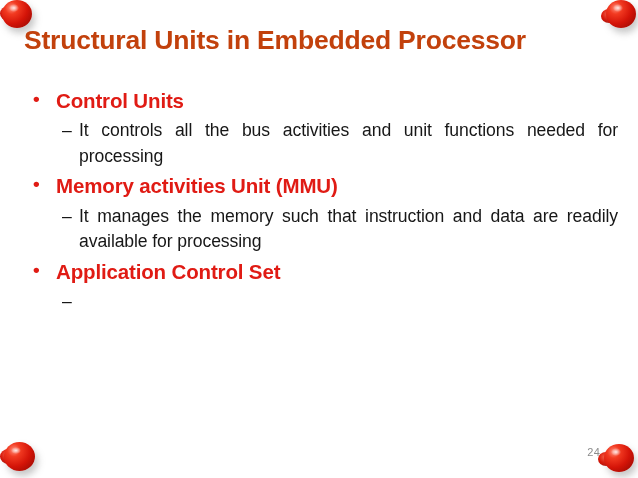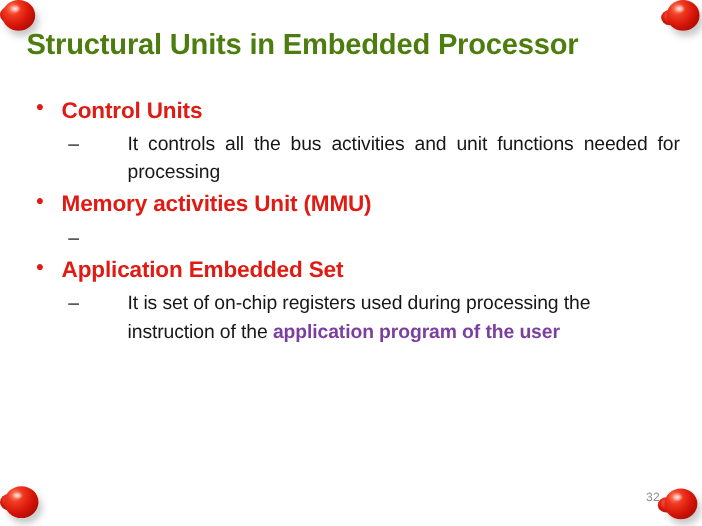--- a/index.html
+++ b/index.html
@@ -64,21 +64,21 @@
   .deco-br-tail { left: 598px; top: 452px; width: 16px; height: 14px; }
 
   
   .title {
     position: absolute;
     left: 24px;
     top: 26px;
     width: 600px;
     font-size: 26.5px;
     font-weight: bold;
-    color: #4d7c0f;
+    color: #c2410c;
     letter-spacing: -0.2px;
     line-height: 1.1;
     white-space: nowrap;
   }
 
   
   .body {
     position: absolute;
     left: 0;
     top: 86px;
@@ -121,21 +121,20 @@
     width: 17px;
     flex: 0 0 17px;
     color: #171717;
     font-size: 17.6px;
     line-height: 1.46;
   }
   .lvl2 .text {
     flex: 1 1 auto;
     text-align: justify;
     text-justify: inter-word;
-    margin-left: 37px;
   }
   .lvl2 .text.no-justify { text-align: left; }
 
   .hl {
     color: #7b3fa0;
     font-weight: bold;
   }
 
   
   .page-number {
@@ -179,33 +178,31 @@
       </div>
     </div>
 
     <div class="group">
       <div class="lvl1">
         <span class="marker">•</span>
         <span class="text">Memory activities Unit (MMU)</span>
       </div>
       <div class="lvl2">
         <span class="marker">–</span>
+        <span class="text">It manages the memory such that instruction and data are readily available for processing</span>
       </div>
     </div>
 
     <div class="group">
       <div class="lvl1">
         <span class="marker">•</span>
-        <span class="text">Application Embedded Set</span>
+        <span class="text">Application Control Set</span>
       </div>
       <div class="lvl2">
         <span class="marker">–</span>
-        <span class="text no-justify">
-          <span>It is set of on-chip registers used during processing the instruction of the </span><span class="hl">application program of the user</span>
-        </span>
       </div>
     </div>
 
   </div>
 
-  <div class="page-number">32</div>
+  <div class="page-number">24</div>
 
 </div>
 
 </body></html>

